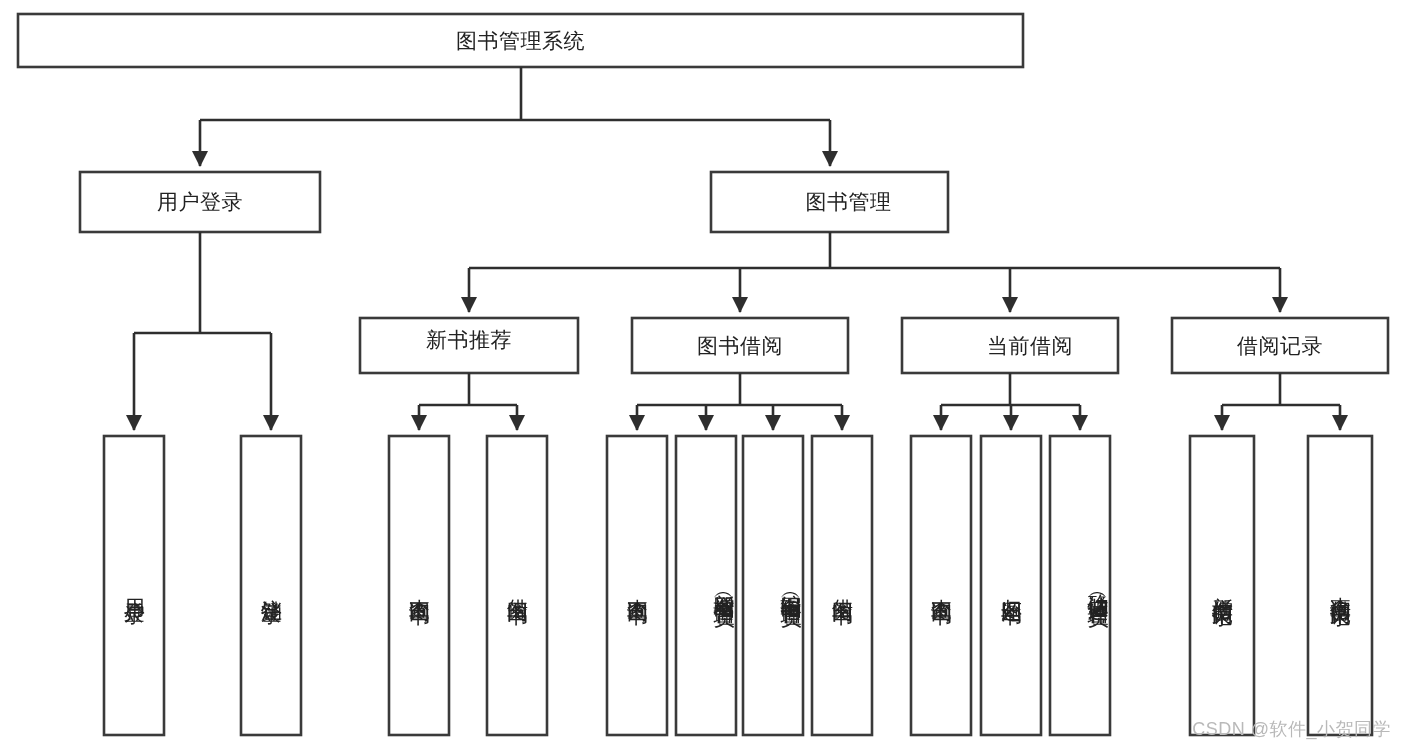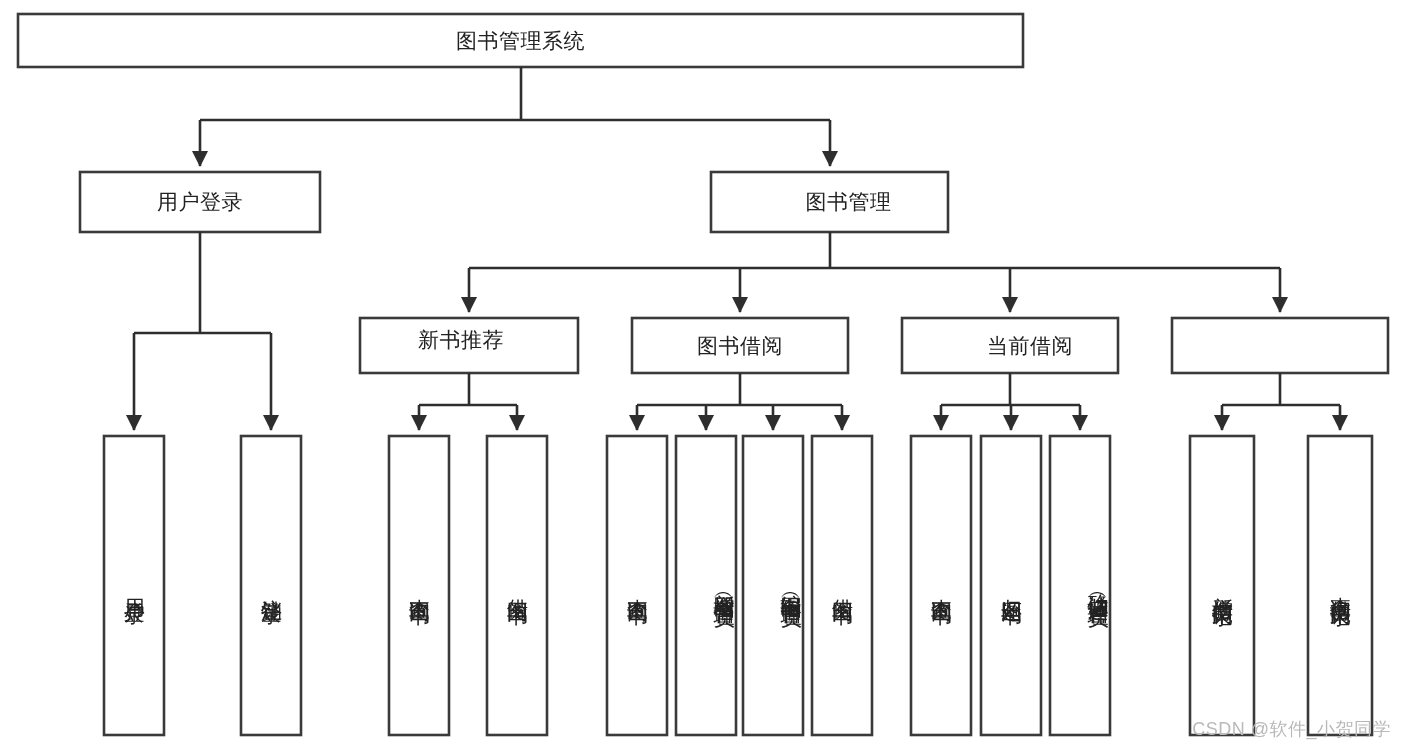--- a/index.html
+++ b/index.html
@@ -153,23 +153,24 @@
     <path class="edge" d="M 1222 405 L 1340 405"></path>
     <path class="edge" marker-end="url(#arr)" d="M 1222 405 L 1222 430"></path>
     <path class="edge" marker-end="url(#arr)" d="M 1340 405 L 1340 430"></path>
   </svg>
 
   <div class="node-label-h" style="left:18px; top:14px; width:1005px; height:53px;">图书管理系统</div>
 
   <div class="node-label-h" style="left:80px; top:172px; width:240px; height:60px;">用户登录</div>
   <div class="node-label-h" style="left:711px; top:172px; width:275px; height:60px;">图书管理</div>
 
-  <div class="node-label-h" style="left:352px; top:318px; width:218px; height:43px;">新书推荐</div>
+  <div class="node-label-h" style="left:360px; top:318px; width:218px; height:43px;">新书推荐</div>
   <div class="node-label-h" style="left:632px; top:318px; width:216px; height:55px;text-align:center;">图书借阅</div>
   <div class="node-label-h" style="left:902px; top:318px; width:256px; height:55px;">当前借阅</div>
+  <div class="node-label-h" style="left:1172px; top:318px; width:216px; height:55px;">借阅记录</div>
 
   <div class="node-label-v" style="left:104px; top:436px; width:60px; height:299px;">用户登录</div>
   <div class="node-label-v" style="left:241px; top:436px; width:60px; height:299px;">注销登录</div>
 
   <div class="node-label-v" style="left:389px; top:436px; width:60px; height:299px;">查询图书</div>
   <div class="node-label-v" style="left:487px; top:436px; width:60px; height:299px;">借阅图书</div>
 
   <div class="node-label-v" style="left:607px; top:436px; width:60px; height:299px;">查询图书</div>
   <div class="node-label-v" style="left:676px; top:436px; width:60px; height:299px; align-items:flex-start;">新增图书（管理员）</div>
   <div class="node-label-v" style="left:743px; top:436px; width:60px; height:299px; align-items:flex-start;">编辑图书（管理员）</div>

